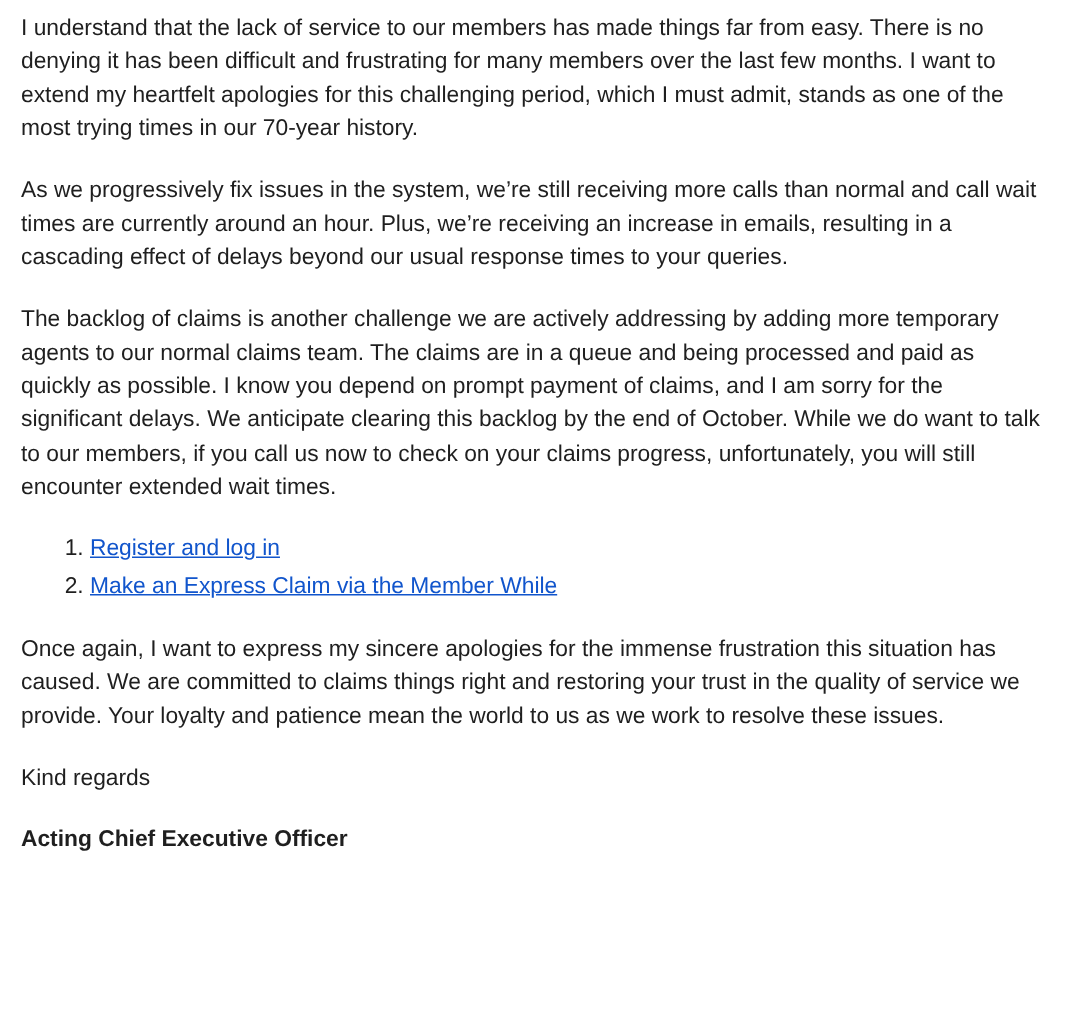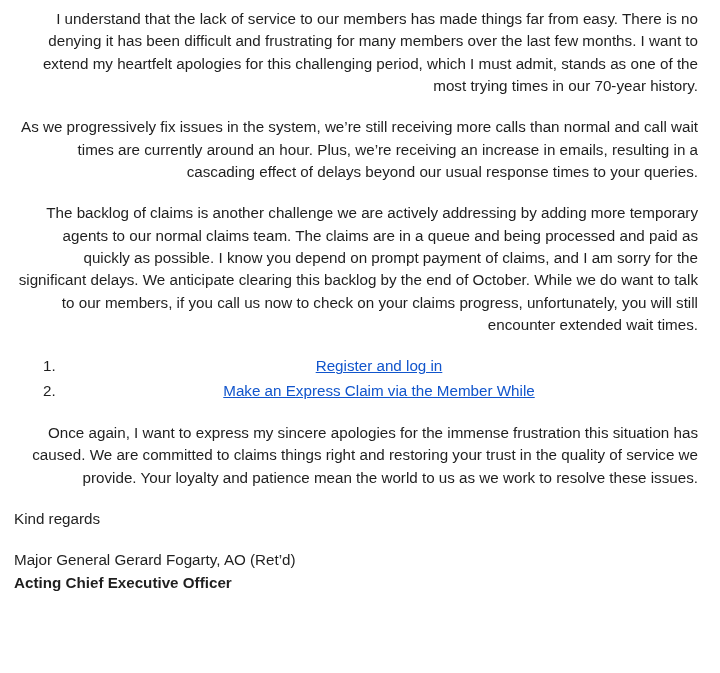--- a/index.html
+++ b/index.html
@@ -18,28 +18,27 @@
     box-sizing: border-box;
     width: 720px;
     height: 673px;
     padding: 8px 22px 0 14px;
   }
   p.para {
     margin: 0 0 19px 0;
     font-size: 15.2px;
     line-height: 1.47;
     color: #1f1f1f;
-    text-align: right;
+    text-align: left;
   }
   ol.links {
     margin: 0 0 19px 0;
     padding-left: 46px;
     font-size: 15.2px;
     line-height: 1.5;
-    text-align: center;
   }
   ol.links li {
     margin: 0 0 2px 0;
     color: #1f1f1f;
   }
   ol.links li a {
     color: #1155cc;
     text-decoration: underline;
   }
   .signoff {
@@ -73,17 +72,16 @@
     <li>
       <a href="#">Make an Express Claim via the Member While</a>
     </li>
   </ol>
 
   <p class="para">Once again, I want to express my sincere apologies for the immense frustration this situation has caused. We are committed to claims things right and restoring your trust in the quality of service we provide. Your loyalty and patience mean the world to us as we work to resolve these issues.</p>
 
   <p class="signoff">Kind regards</p>
 
   <div class="sig-block">
-    <div>Major General Gerard Fogarty, AO (Ret’d)</div>
     <div class="sig-title">Acting Chief Executive Officer</div>
   </div>
 
 </div>
 
 </body></html>

